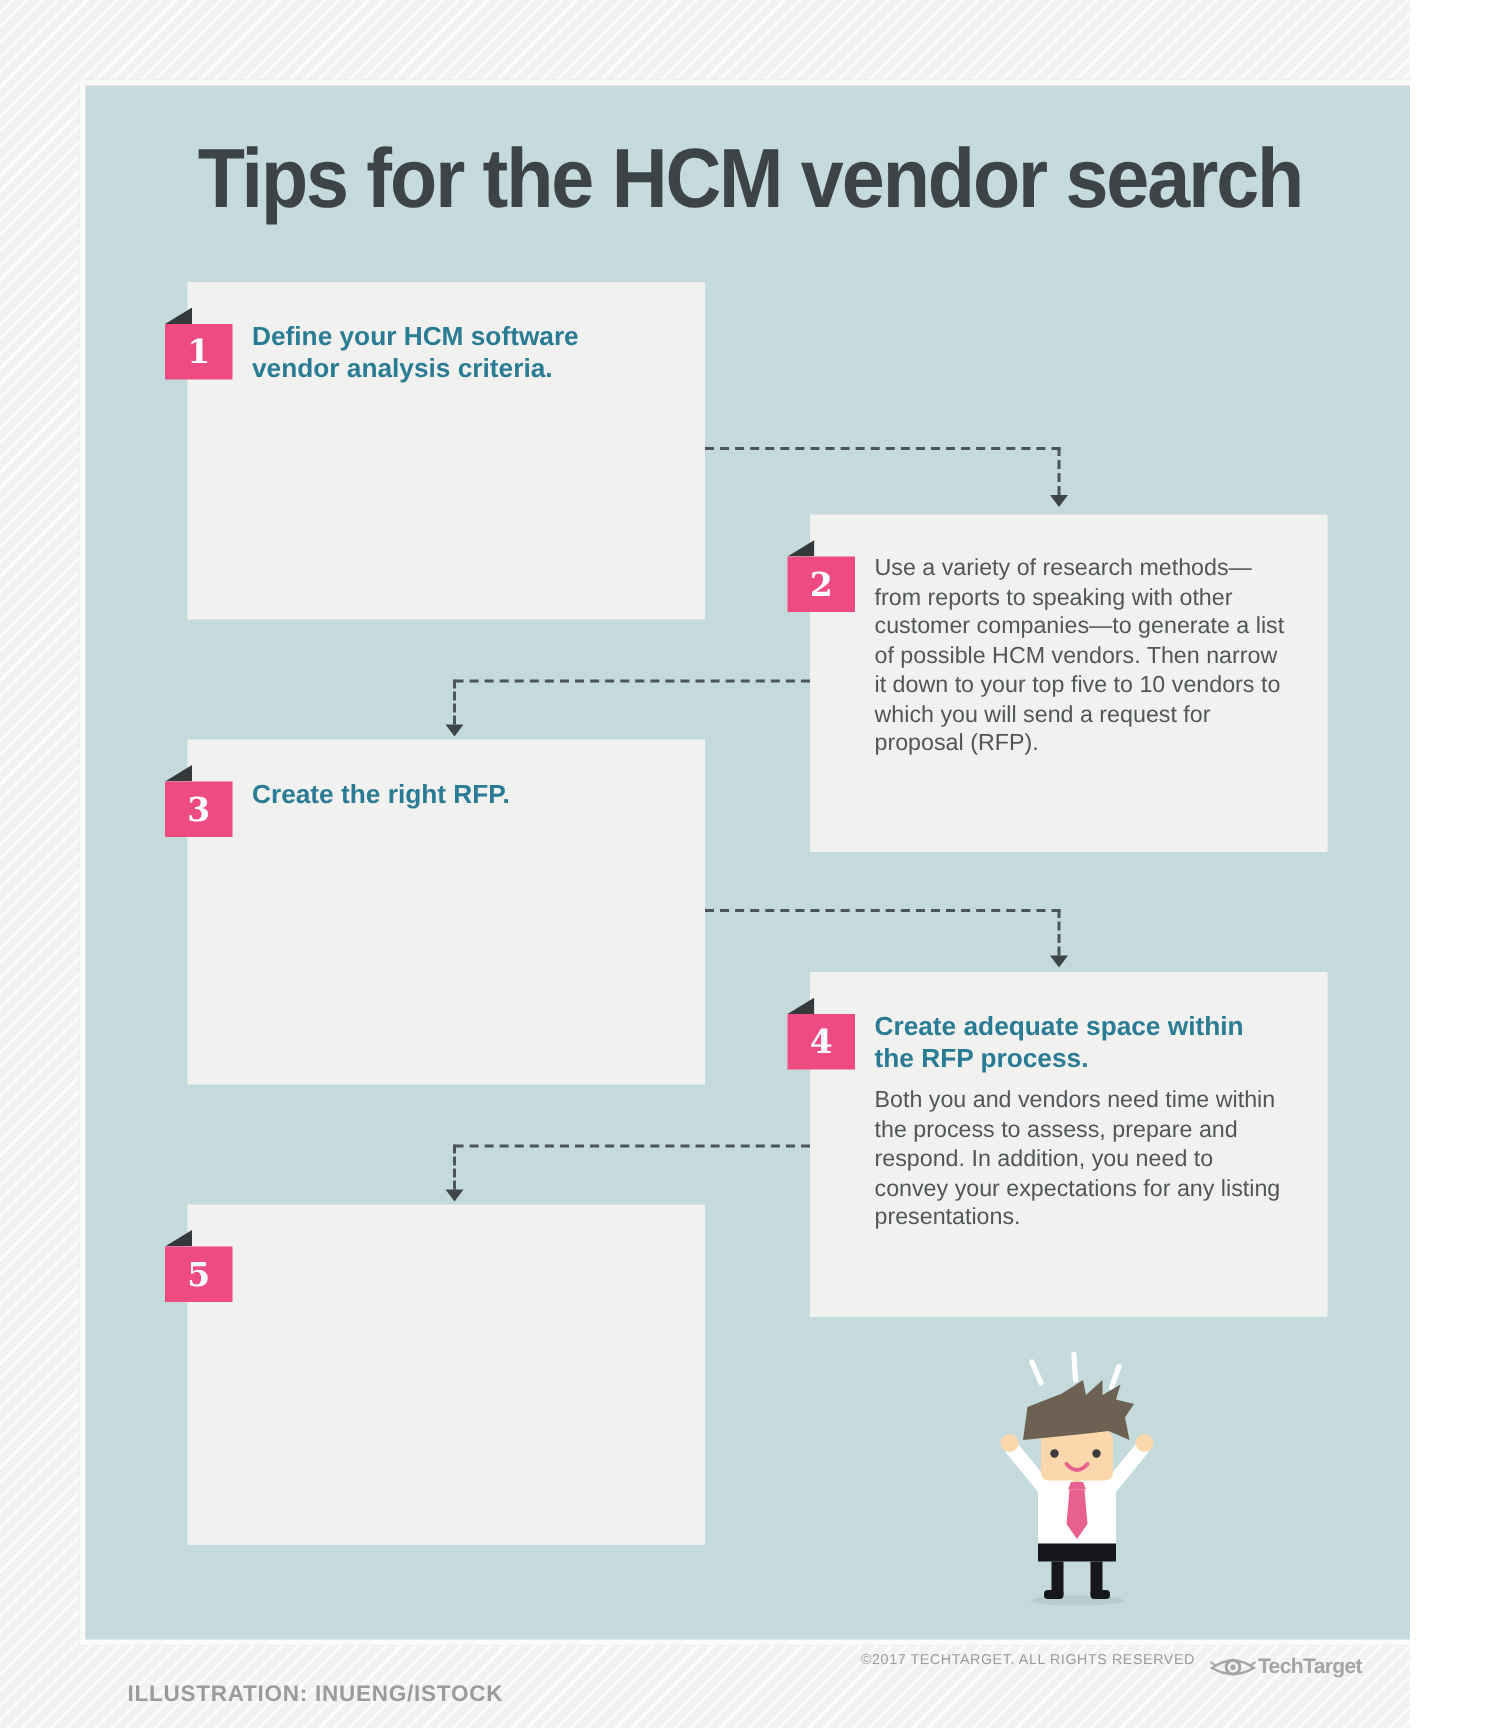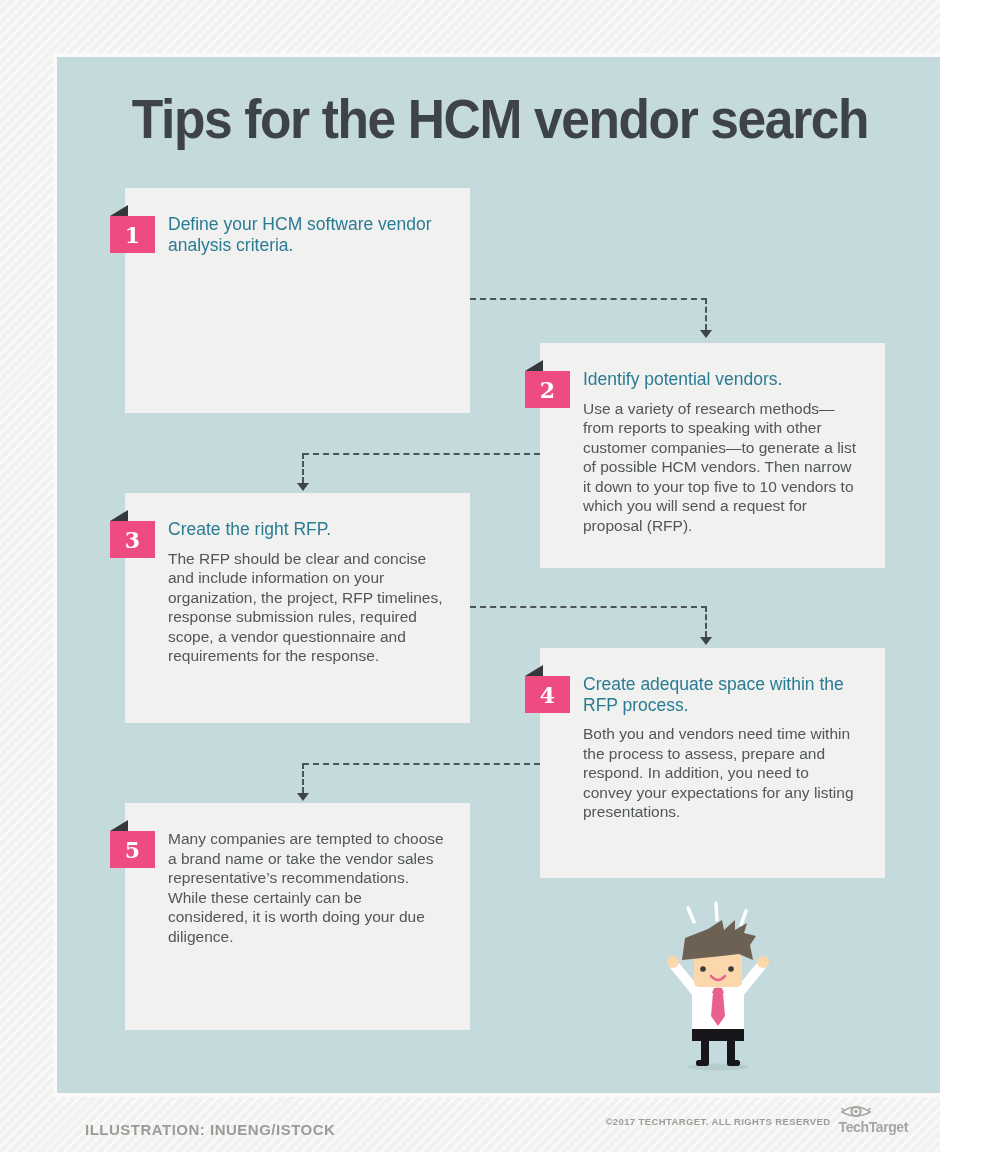--- a/index.html
+++ b/index.html
@@ -33,21 +33,21 @@
     font-family:"DejaVu Serif",serif;font-weight:bold;font-size:22px;
     display:flex;align-items:center;justify-content:center;
   }
   .fold{
     position:absolute;left:-15px;top:17px;width:18px;height:11px;
     background:#35393c;
     clip-path:polygon(0 100%,100% 0,100% 100%);
   }
   .card h3{
     margin:0 0 9px 0;font-size:17.5px;line-height:1.18;
-    color:#2a7b94;font-weight:normal;
+    color:#2a7b94;font-weight:bold;
   }
   .card p{
     margin:0;font-size:15.5px;line-height:1.26;color:#51565a;
   }
   .seg-h{position:absolute;border-top:2px dashed #4a545a;}
   .seg-v{position:absolute;border-left:2px dashed #4a545a;}
   .a-head{
     position:absolute;width:0;height:0;
     border-left:6px solid transparent;border-right:6px solid transparent;
     border-top:8px solid #3d4549;
@@ -55,24 +55,24 @@
   .man{position:absolute;left:662px;top:898px;width:112px;height:176px;}
   .footer-credit{
     position:absolute;left:85px;top:1121px;
     font-size:15px;color:#9b9b99;letter-spacing:.5px;font-weight:bold;
   }
   .footer-right{
     position:absolute;right:32px;top:1101px;
     display:flex;align-items:flex-end;gap:8px;
   }
   .footer-copy{
-    font-size:9.5px;color:#9b9b99;letter-spacing:.4px;font-weight:bold;
+    font-size:9.5px;color:#9b9b99;letter-spacing:.4px;font-weight:normal;
     margin-bottom:8px;white-space:nowrap;text-align:right;
   }
-  .logo{display:flex;flex-direction:column;}
+  .logo{display:flex;flex-direction:row;align-items:center;}
   .logo-word{
     font-size:14px;font-weight:bold;color:#a5a5a3;letter-spacing:-.4px;margin-top:-1px;
   }
 </style>
 </head>
 <body>
 
 <div class="canvas">
   <div class="panel"></div>
 
@@ -80,42 +80,39 @@
 
   <div class="card c1">
     <div class="fold"></div>
     <div class="badge">1</div>
     <h3>Define your HCM software vendor analysis criteria.</h3>
   </div>
 
   <div class="card c2">
     <div class="fold"></div>
     <div class="badge">2</div>
-    <h3>Identify potential vendors.</h3>
     <p>Use a variety of research methods—from reports to speaking with other customer companies—to generate a list of possible HCM vendors. Then narrow it down to your top five to 10 vendors to which you will send a request for proposal (RFP).</p>
   </div>
 
   <div class="card c3">
     <div class="fold"></div>
     <div class="badge">3</div>
     <h3>Create the right RFP.</h3>
-    <p>The RFP should be clear and concise and include information on your organization, the project, RFP timelines, response submission rules, required scope, a vendor questionnaire and requirements for the response.</p>
   </div>
 
   <div class="card c4">
     <div class="fold"></div>
     <div class="badge">4</div>
     <h3>Create adequate space within the RFP process.</h3>
     <p>Both you and vendors need time within the process to assess, prepare and respond. In addition, you need to convey your expectations for any listing presentations.</p>
   </div>
 
   <div class="card c5">
     <div class="fold"></div>
     <div class="badge">5</div>
-    <p>Many companies are tempted to choose a brand name or take the vendor sales representative’s recommendations. While these certainly can be considered, it is worth doing your due diligence.</p>
   </div>
 
   <div>
     <div class="seg-h" style="left:470px;top:298px;width:237px;"></div>
     <div class="seg-v" style="left:705px;top:298px;height:32px;"></div>
     <div class="a-head" style="left:700px;top:330px;"></div>
   </div>
   <div>
     <div class="seg-h" style="left:303px;top:453px;width:237px;"></div>
     <div class="seg-v" style="left:302px;top:453px;height:30px;"></div>

